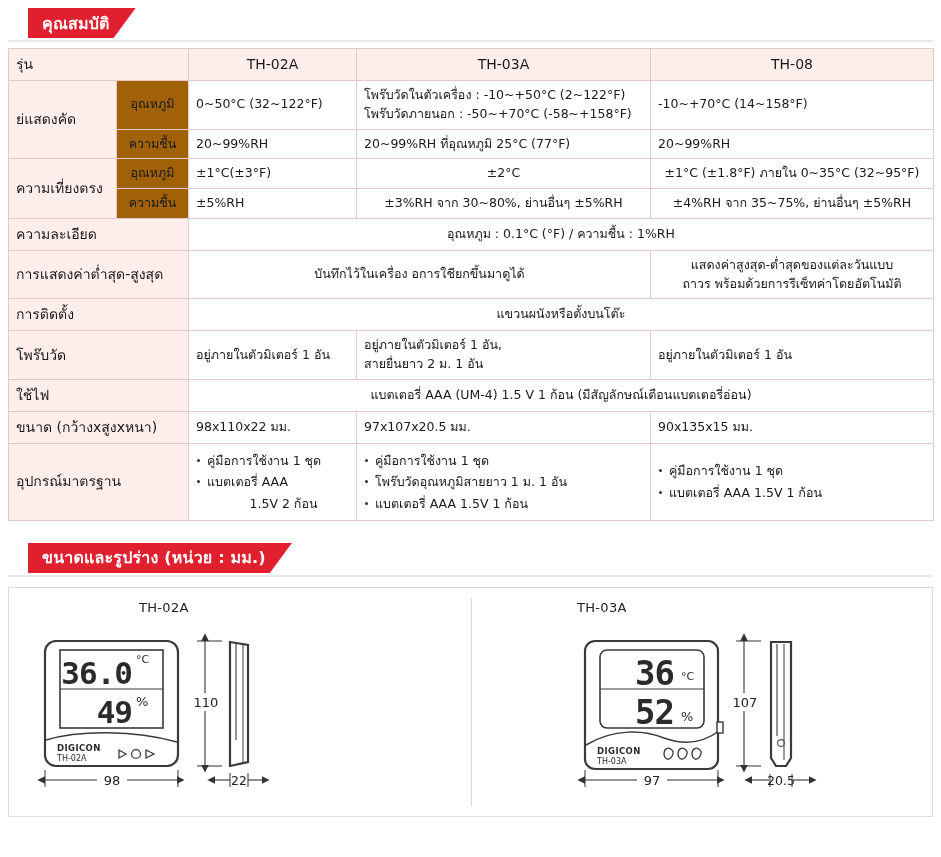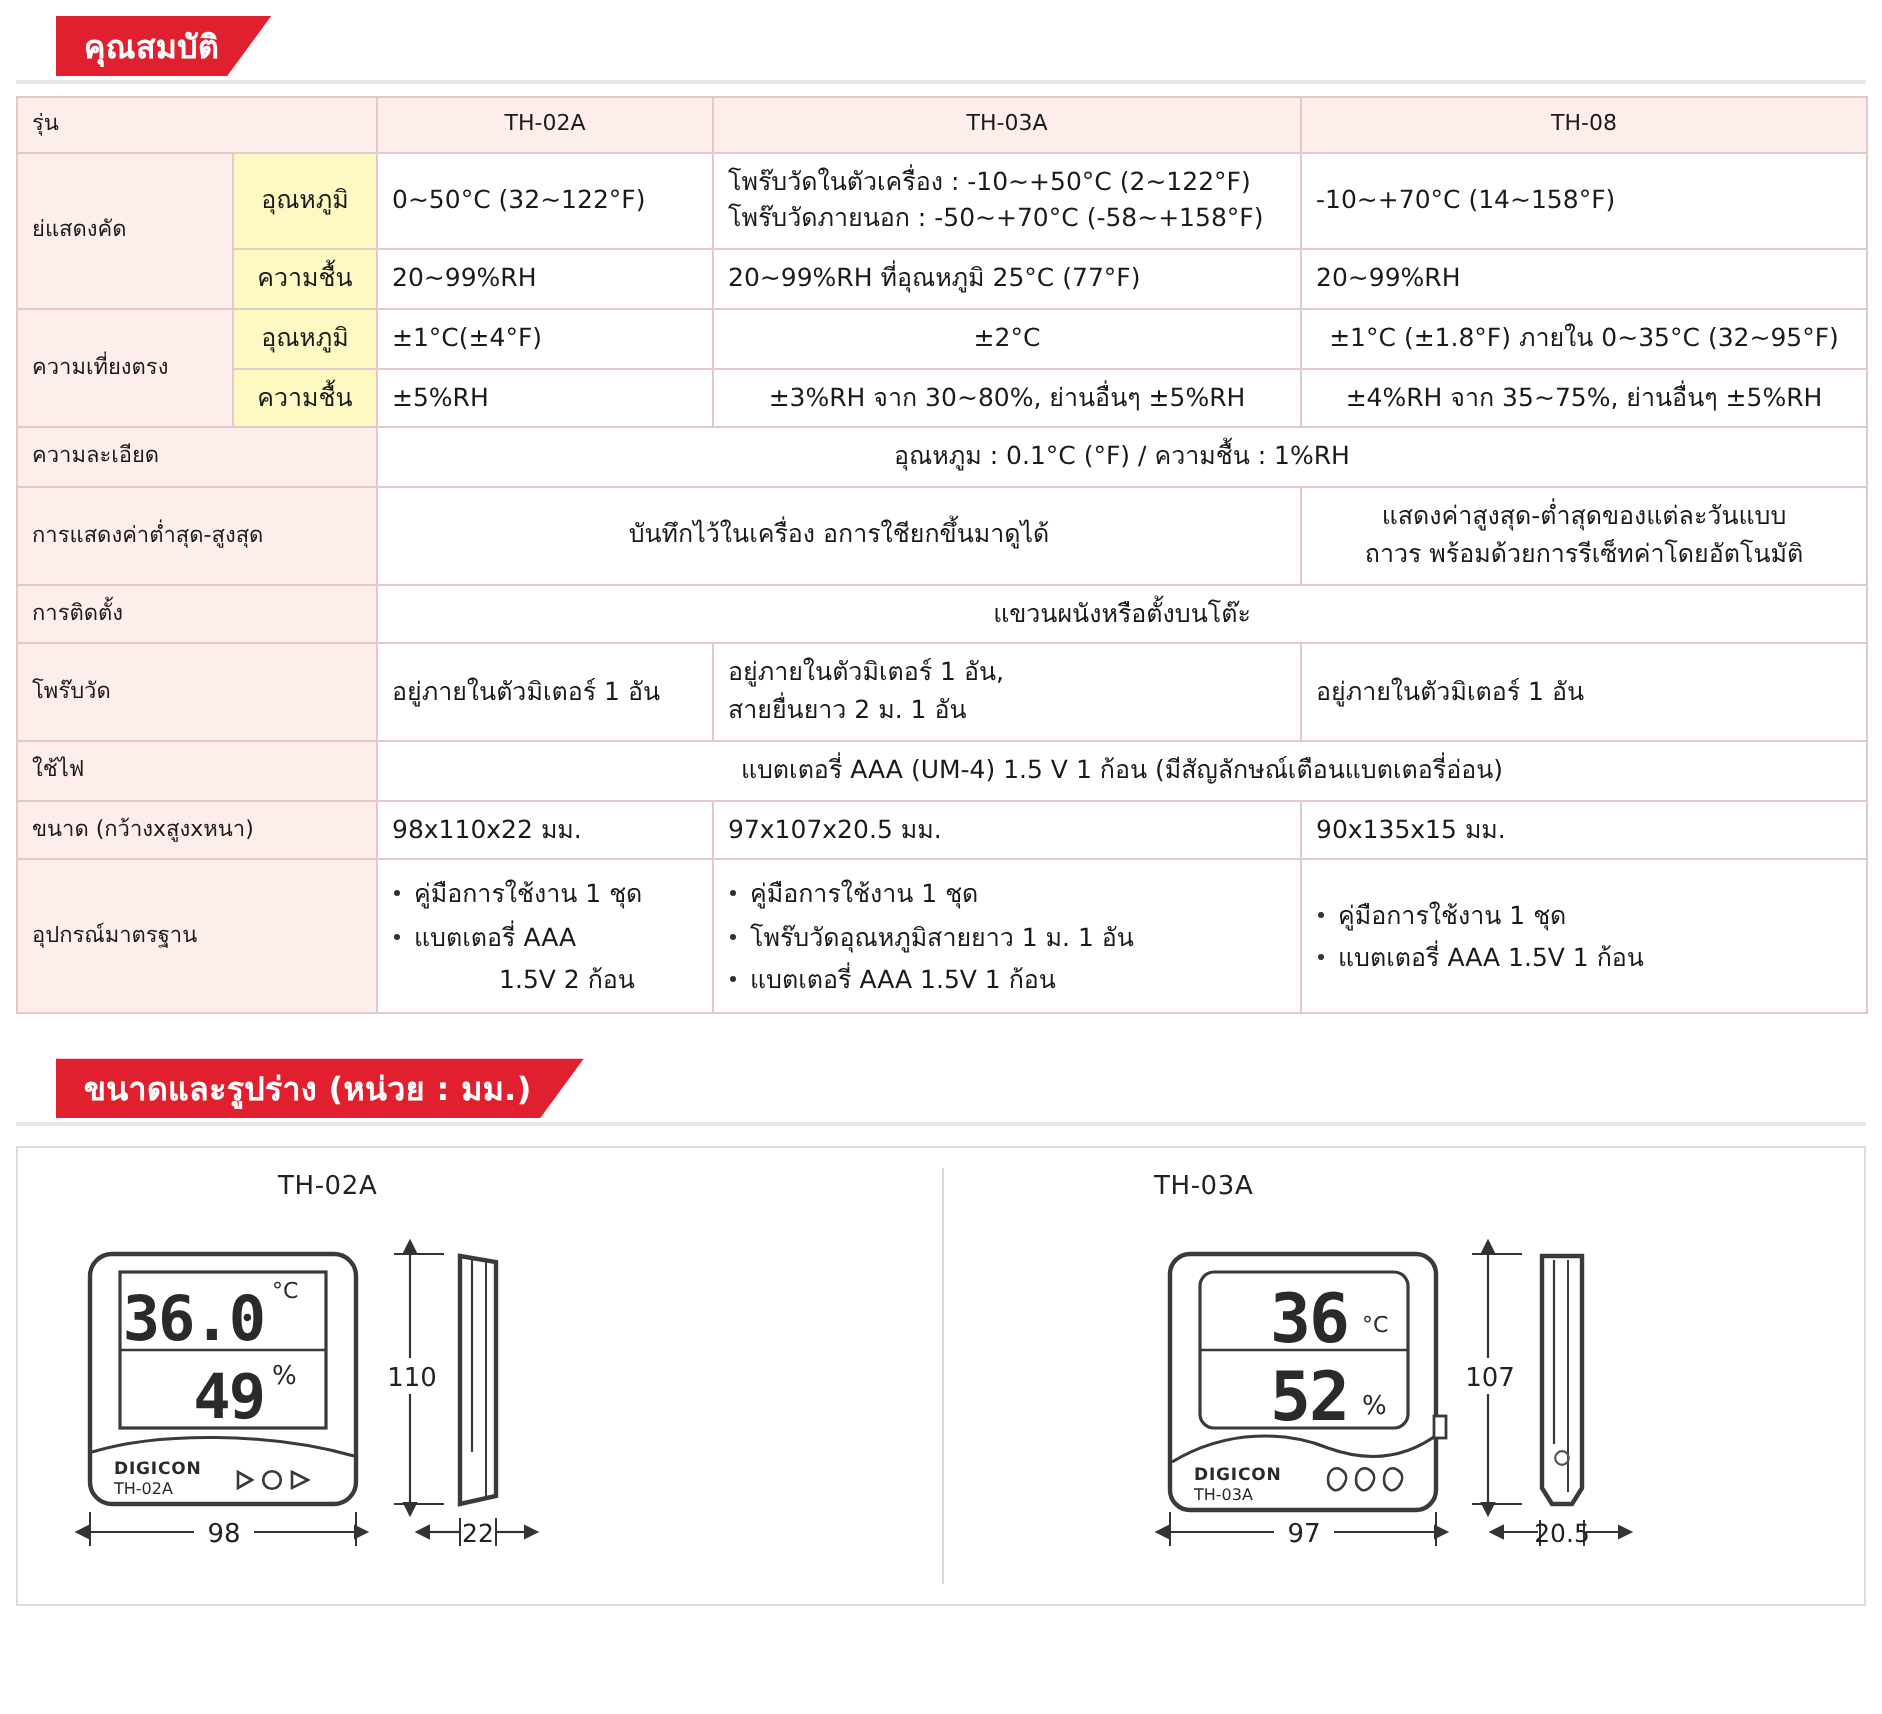--- a/index.html
+++ b/index.html
@@ -38,24 +38,24 @@
     font-size: 12.5px;
   }
   table.spec td {
     border: 1px solid #e3c9c9;
     padding: 5px 7px;
     vertical-align: middle;
     line-height: 1.5;
   }
   td.lbl {
     background: #fdeeec;
-    font-size: 11px;
+    font-size: 14px;
   }
   td.sublbl {
-    background: #fef9c3;
+    background: #a16207;
     text-align: center;
     font-size: 12.5px;
     padding: 4px 3px;
   }
   td.val { background: #ffffff; }
   .c { text-align: center; }
   .l { text-align: left; }
   .two-line { line-height: 1.6; }
   ul.acc {
     margin: 0; padding: 0; list-style: none;
@@ -137,21 +137,21 @@
       <tr>
         <td class="sublbl">ความชื้น</td>
         <td class="val l">20~99%RH</td>
         <td class="val l">20~99%RH ที่อุณหภูมิ 25°C (77°F)</td>
         <td class="val l">20~99%RH</td>
       </tr>
 
       <tr>
         <td class="lbl l" rowspan="2">ความเที่ยงตรง</td>
         <td class="sublbl">อุณหภูมิ</td>
-        <td class="val l">±1°C(±4°F)</td>
+        <td class="val l">±1°C(±3°F)</td>
         <td class="val c">±2°C</td>
         <td class="val c">±1°C (±1.8°F) ภายใน 0~35°C (32~95°F)</td>
       </tr>
 
       <tr>
         <td class="sublbl">ความชื้น</td>
         <td class="val l">±5%RH</td>
         <td class="val c">±3%RH จาก 30~80%, ย่านอื่นๆ ±5%RH</td>
         <td class="val c">±4%RH จาก 35~75%, ย่านอื่นๆ ±5%RH</td>
       </tr>

